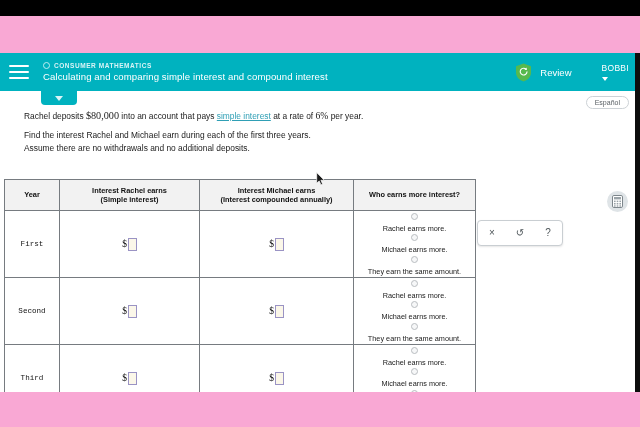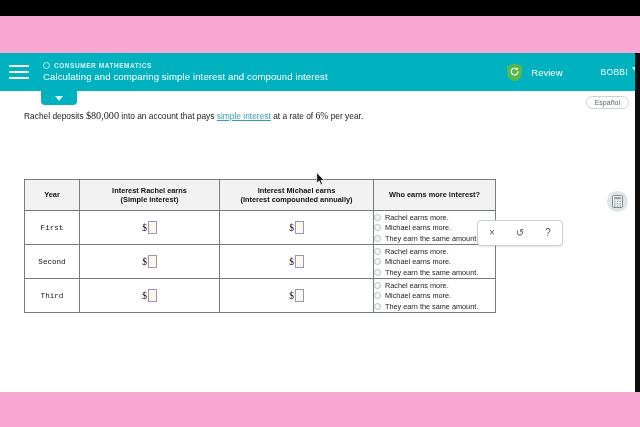--- a/index.html
+++ b/index.html
@@ -49,29 +49,29 @@
     display: inline-block;
   }
   .course-name {
     font-size: 6.5px; letter-spacing: .55px; color: #d7f3f6; font-weight: bold;
     text-transform: uppercase;
   }
   .lesson-name {
     font-size: 9.6px; color: #ffffff; margin-top: 2px; letter-spacing: .1px;
   }
   .topbar-right {
-    margin-left: auto; display: flex; align-items: center; gap: 12px; padding-right: 2px;
+    margin-left: auto; display: flex; align-items: center; gap: 4px; padding-right: 11px;
   }
   .review-group { display: flex; align-items: center; gap: 8px; margin-right: 26px; }
   .shield {
     width: 17px; height: 19px; position: relative;
   }
   .shield svg { display: block; }
   .review-label { font-size: 9.5px; color: #ffffff; }
-  .user-menu { display: flex; align-items: flex-start; gap: 4px; cursor: pointer; }
+  .user-menu { display: flex; align-items: flex-start; gap: 4px; cursor: pointer; flex-direction: column; }
   .user-name { font-size: 8.5px; color: #ffffff; letter-spacing: .3px; }
   .caret-down {
     width: 0; height: 0;
     border-left: 3.5px solid transparent;
     border-right: 3.5px solid transparent;
     border-top: 4px solid #ffffff;
   }
   
   .pulltab {
     position: absolute;
@@ -122,21 +122,21 @@
     right: 12px; top: 138px;
     width: 21px; height: 21px;
     border-radius: 50%;
     background: #dfe4e7;
     display: flex; align-items: center; justify-content: center;
     cursor: pointer;
   }
   
   .qtable {
     position: absolute;
-    left: 24px; top: 126px;
+    left: 4px; top: 126px;
     border-collapse: collapse;
     table-layout: fixed;
     font-size: 7.6px;
     color: #111;
   }
   .qtable th, .qtable td {
     border: 1px solid #767b80;
     padding: 0;
     vertical-align: middle;
   }
@@ -167,20 +167,21 @@
     box-sizing: border-box;
     cursor: text;
   }
   .whocell { padding: 3px 0 3px 5px; }
   .opt {
     display: flex; align-items: center; gap: 4px;
     margin: 1.5px 0;
     font-size: 7.3px;
     color: #1b1b1b;
     cursor: pointer;
+    flex-direction: column;
   }
   .radio {
     width: 7px; height: 7px; border-radius: 50%;
     border: 1px solid #b9bdc0; background: #f6f7f8;
     box-sizing: border-box; flex: 0 0 auto;
   }
   
   .sidetools {
     position: absolute;
     left: 477px; top: 167px;
@@ -258,20 +259,22 @@
     </div>
 
     <div class="espanol">Español</div>
 
     <div class="problem">
       <p><span>Rachel deposits </span><span class="money">$80,000</span><span> into an account that pays </span><span class="link">simple interest</span><span> at a rate of </span><span class="pct">6%</span><span> per year.</span></p>
 
 
       <div class="gap"></div>
 
+      <p>Find the interest Rachel and Michael earn during each of the first three years.</p>
+      <p>Assume there are no withdrawals and no additional deposits.</p>
     </div>
 
     <div class="calc-btn">
       <svg width="11" height="13" viewBox="0 0 11 13">
         <rect x="0.5" y="0.5" width="10" height="12" rx="1.4" fill="#ffffff" stroke="#7d868c" stroke-width="1"></rect>
         <rect x="2" y="2" width="7" height="2.4" fill="#9aa3a8"></rect>
         <rect x="2" y="5.6" width="1.6" height="1.5" fill="#9aa3a8"></rect>
         <rect x="4.7" y="5.6" width="1.6" height="1.5" fill="#9aa3a8"></rect>
         <rect x="7.4" y="5.6" width="1.6" height="1.5" fill="#9aa3a8"></rect>
         <rect x="2" y="8" width="1.6" height="1.5" fill="#9aa3a8"></rect>

